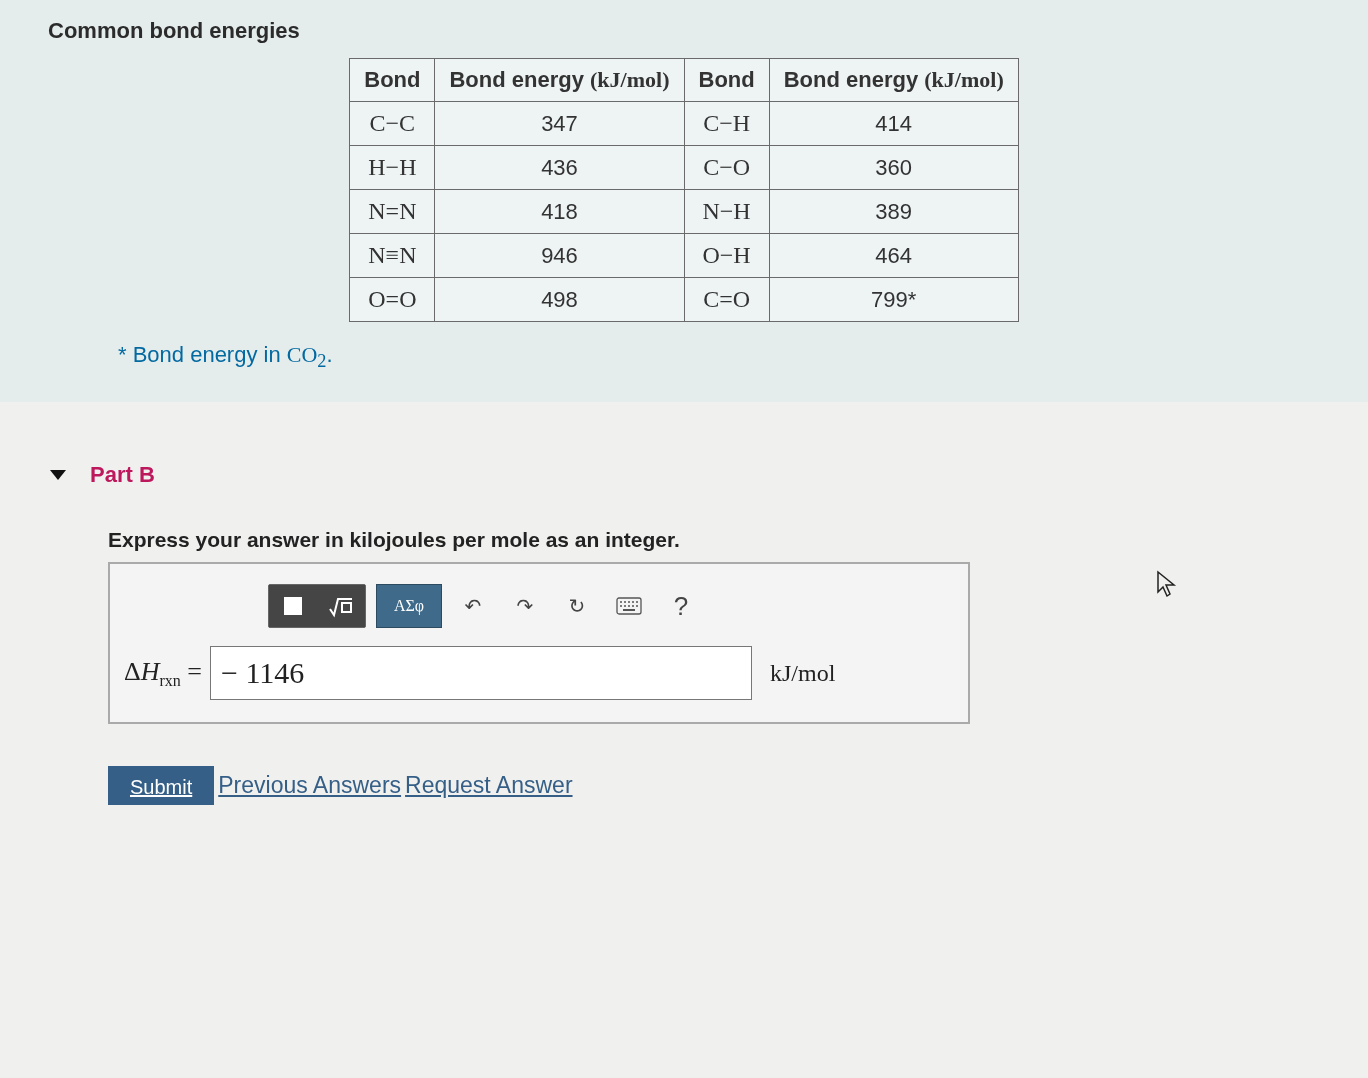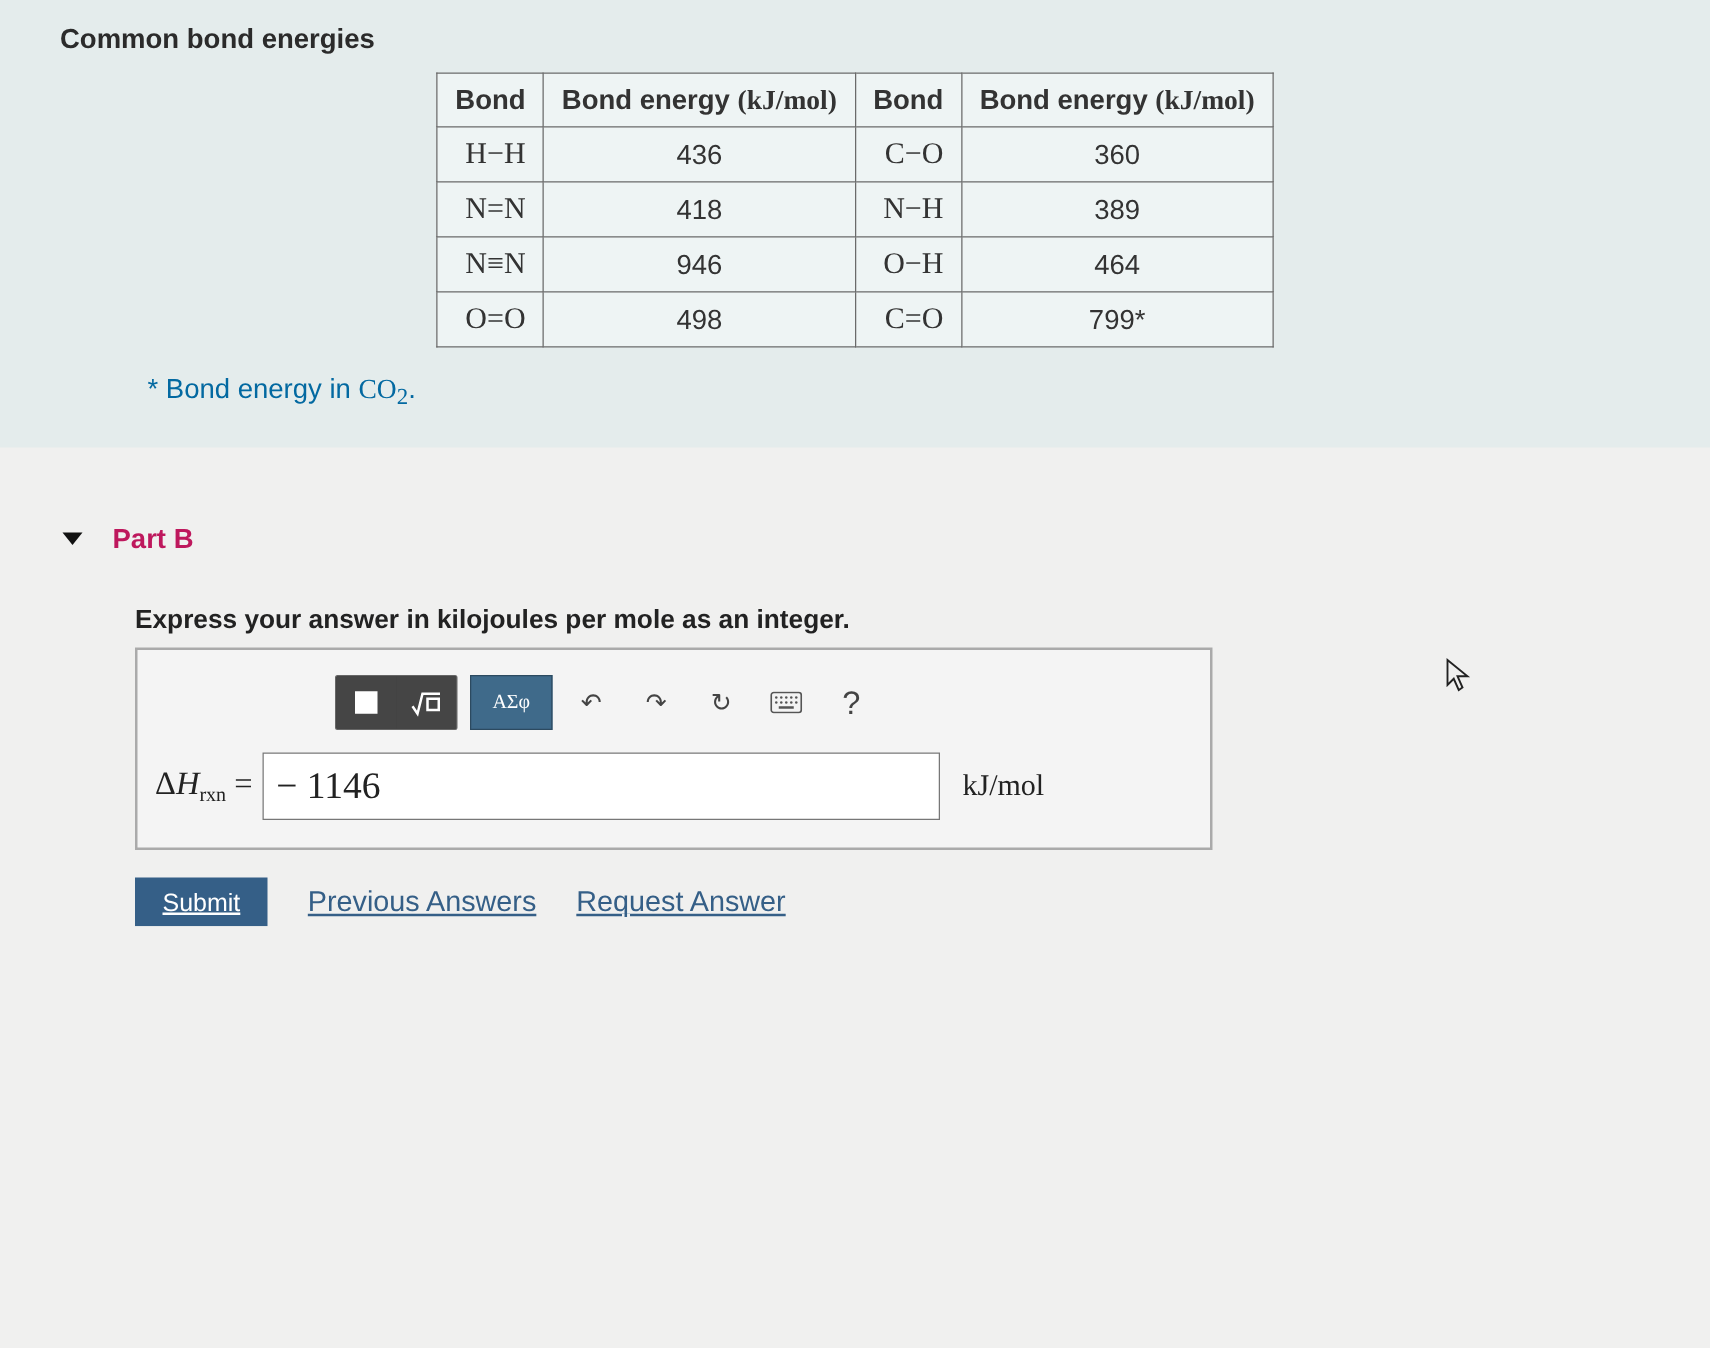--- a/index.html
+++ b/index.html
@@ -28,21 +28,21 @@
   }
   .bond-table {
     border-collapse: collapse;
     margin: 0 auto 20px auto;
     background: #eef4f4;
   }
   .bond-table th, .bond-table td {
     border: 1px solid #6a6a6a;
     padding: 8px 14px;
     font-size: 22px;
-    text-align: right;
+    text-align: center;
   }
   .bond-table th {
     font-weight: bold;
   }
   .bond-table td.center {
     text-align: center;
   }
   .bond-table .bond-cell {
     font-family: "Times New Roman", serif;
     font-size: 24px;
@@ -171,22 +171,22 @@
   }
   .unit-label {
     font-family: "Times New Roman", serif;
     font-size: 24px;
     color: #222;
     margin-left: 18px;
   }
   .bottom-row {
     display: flex;
     align-items: center;
-    gap: 32px;
-    margin-top: 22px;
+    gap: 4px;
+    margin-top: 42px;
   }
   .submit-btn {
     background: #355f87;
     color: #fff;
     font-size: 20px;
     padding: 10px 22px 6px 22px;
     border: none;
     text-decoration: underline;
   }
   .link-btn {
@@ -215,20 +215,26 @@
   <table class="bond-table">
     <thead>
       <tr>
         <th>Bond</th>
         <th><span>Bond energy </span><span class="unit">(kJ/mol)</span></th>
         <th>Bond</th>
         <th><span>Bond energy </span><span class="unit">(kJ/mol)</span></th>
       </tr>
     </thead>
     <tbody>
+      <tr>
+        <td class="bond-cell">C−C</td>
+        <td class="center">347</td>
+        <td class="bond-cell">C−H</td>
+        <td class="center">414</td>
+      </tr>
       <tr>
         <td class="bond-cell">H−H</td>
         <td class="center">436</td>
         <td class="bond-cell">C−O</td>
         <td class="center">360</td>
       </tr>
       <tr>
         <td class="bond-cell">N=N</td>
         <td class="center">418</td>
         <td class="bond-cell">N−H</td>

